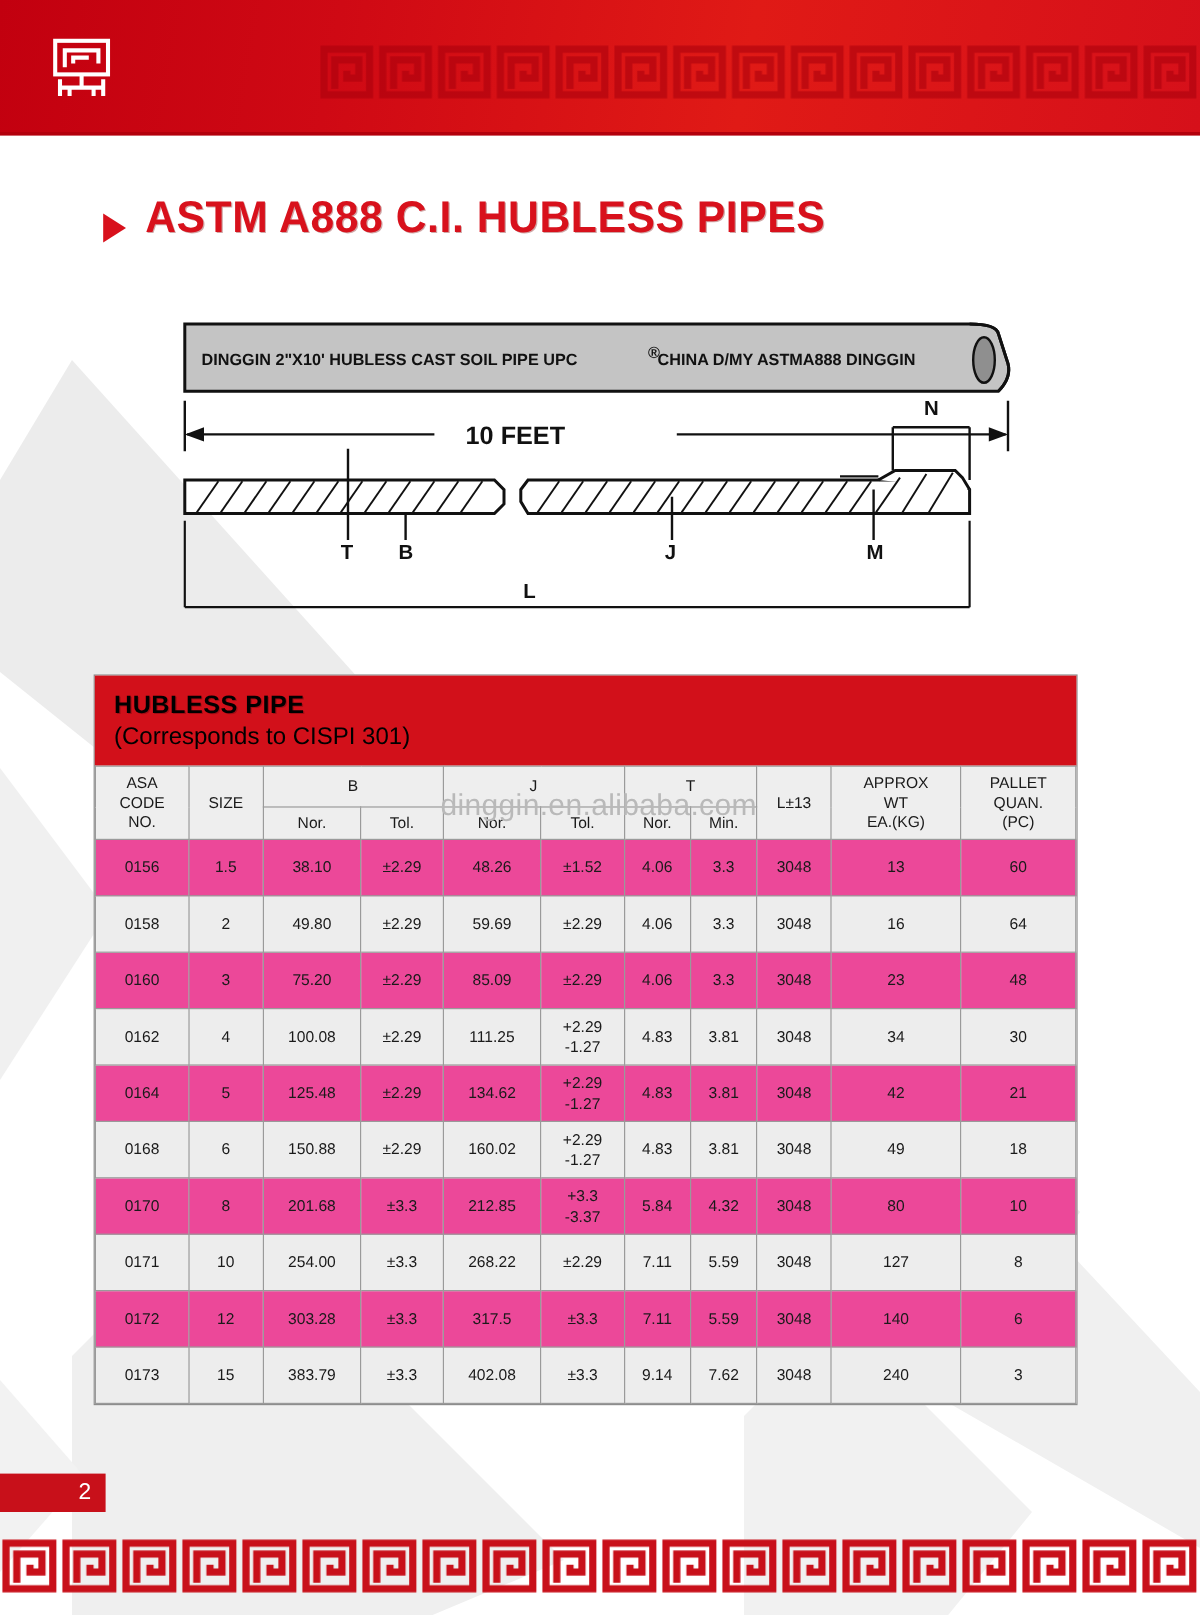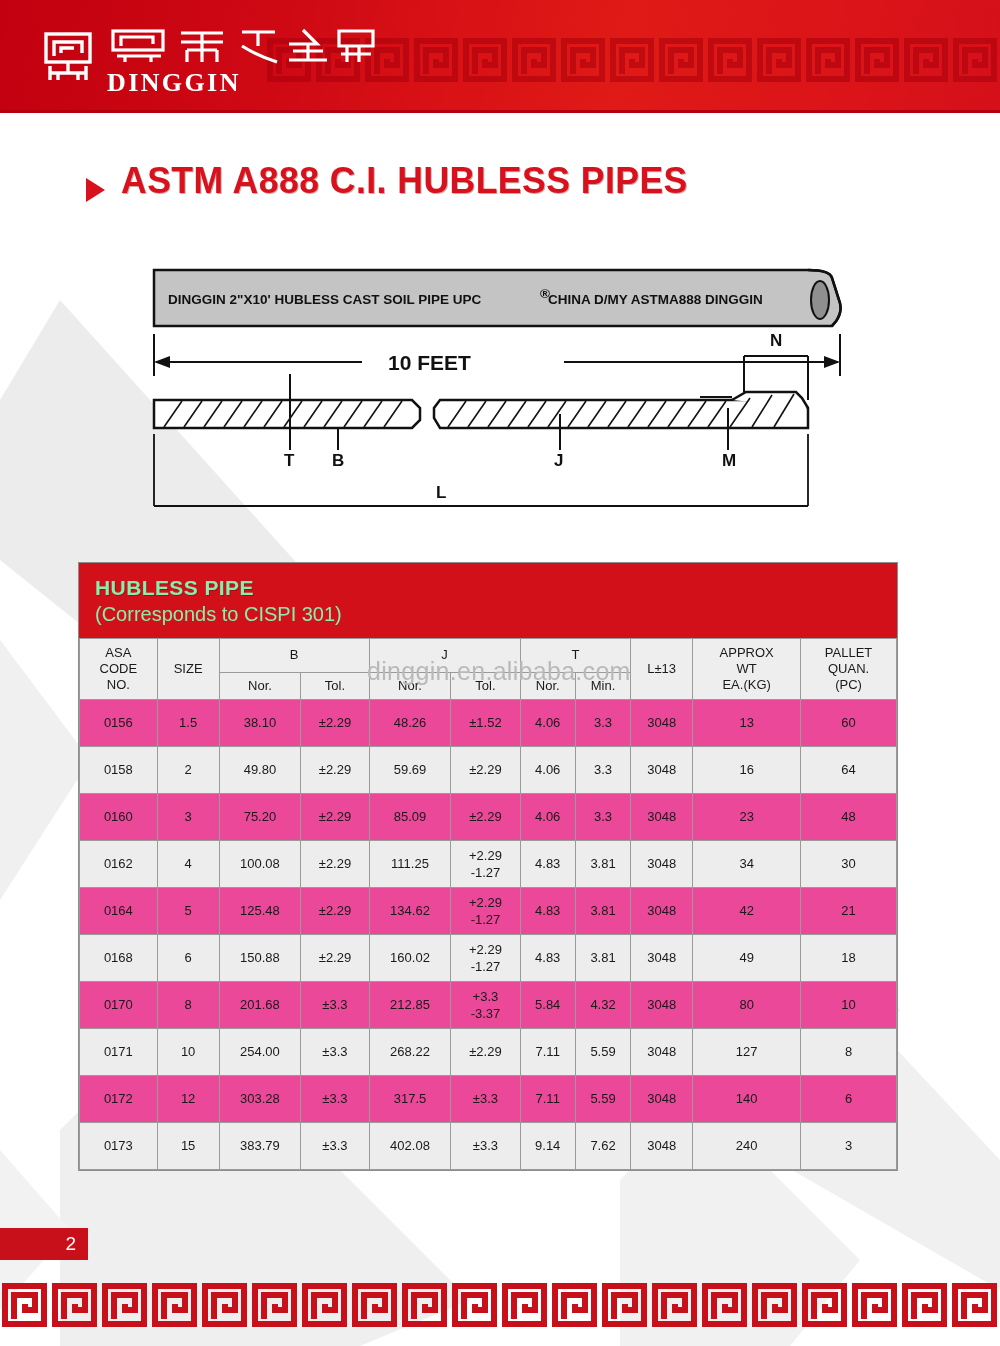--- a/index.html
+++ b/index.html
@@ -77,21 +77,21 @@
     font-size: 17px; font-weight: 700; fill: #111;
   }
 
   
   .table-block {
     position: absolute; left: 78px; top: 562px; width: 820px; z-index: 3;
     border: 1px solid #8d8d8d;
     background: #fff;
   }
   .table-caption {
-    background: #d2101a; color: #86efac;
+    background: #d2101a; color: #000000;
     padding: 13px 16px 12px 16px;
   }
   .caption-main {
     font-size: 21px; font-weight: 700; letter-spacing: .4px;
     text-shadow: 1px 1px 0 rgba(0,0,0,.22);
   }
   .caption-sub { font-size: 20px; font-weight: 400; margin-top: 3px; }
 
   table.spec { border-collapse: collapse; width: 100%; background: transparent; }
   table.spec th, table.spec td {
@@ -166,35 +166,20 @@
         <g fill="none" stroke="#ffffff" stroke-width="3.4">
           <rect x="8" y="8" width="44" height="28"></rect>
           <path d="M16 30 L16 16 L44 16 L44 27"></path>
           <path d="M23 27 L23 22 L36 22"></path>
           <path d="M30 36 L30 46"></path>
           <path d="M12 40 L12 54 M48 40 L48 54"></path>
           <path d="M12 47 L48 47"></path>
           <path d="M20 47 L20 54 M40 47 L40 54"></path>
         </g>
       </svg>
-      <div class="logo-text-col">
-        <svg class="logo-cn" viewBox="0 0 270 40">
-          <g fill="none" stroke="#ffffff" stroke-width="3.2">
-            <rect x="6" y="5" width="50" height="19"></rect>
-            <path d="M14 20 L14 11 L46 11 L46 18"></path>
-            <path d="M18 30 L18 36 M44 30 L44 36"></path>
-            <path d="M10 30 L54 30"></path>
-            <path d="M74 7 L116 7 M74 16 L116 16 M95 7 L95 36 M80 24 L110 24 M80 24 L80 36 M110 24 L110 36"></path>
-            <path d="M135 6 L168 6 M151 6 L151 20 M135 20 Q151 30 170 36"></path>
-            <path d="M196 4 L210 18 L182 18 M186 25 L216 25 M182 34 L220 34 M201 18 L201 34"></path>
-            <path d="M232 5 L266 5 L266 20 L232 20 Z M240 20 L240 36 M252 20 L252 36 M234 28 L264 28"></path>
-          </g>
-        </svg>
-        <div class="logo-en">DINGGIN</div>
-      </div>
     </div>
   </div>
   <div class="header-underline"></div>
 
   <div class="title-row">
     <div class="title-arrow"></div>
     <div class="page-title">ASTM A888 C.I. HUBLESS PIPES</div>
   </div>
 
   <div class="diagram">

